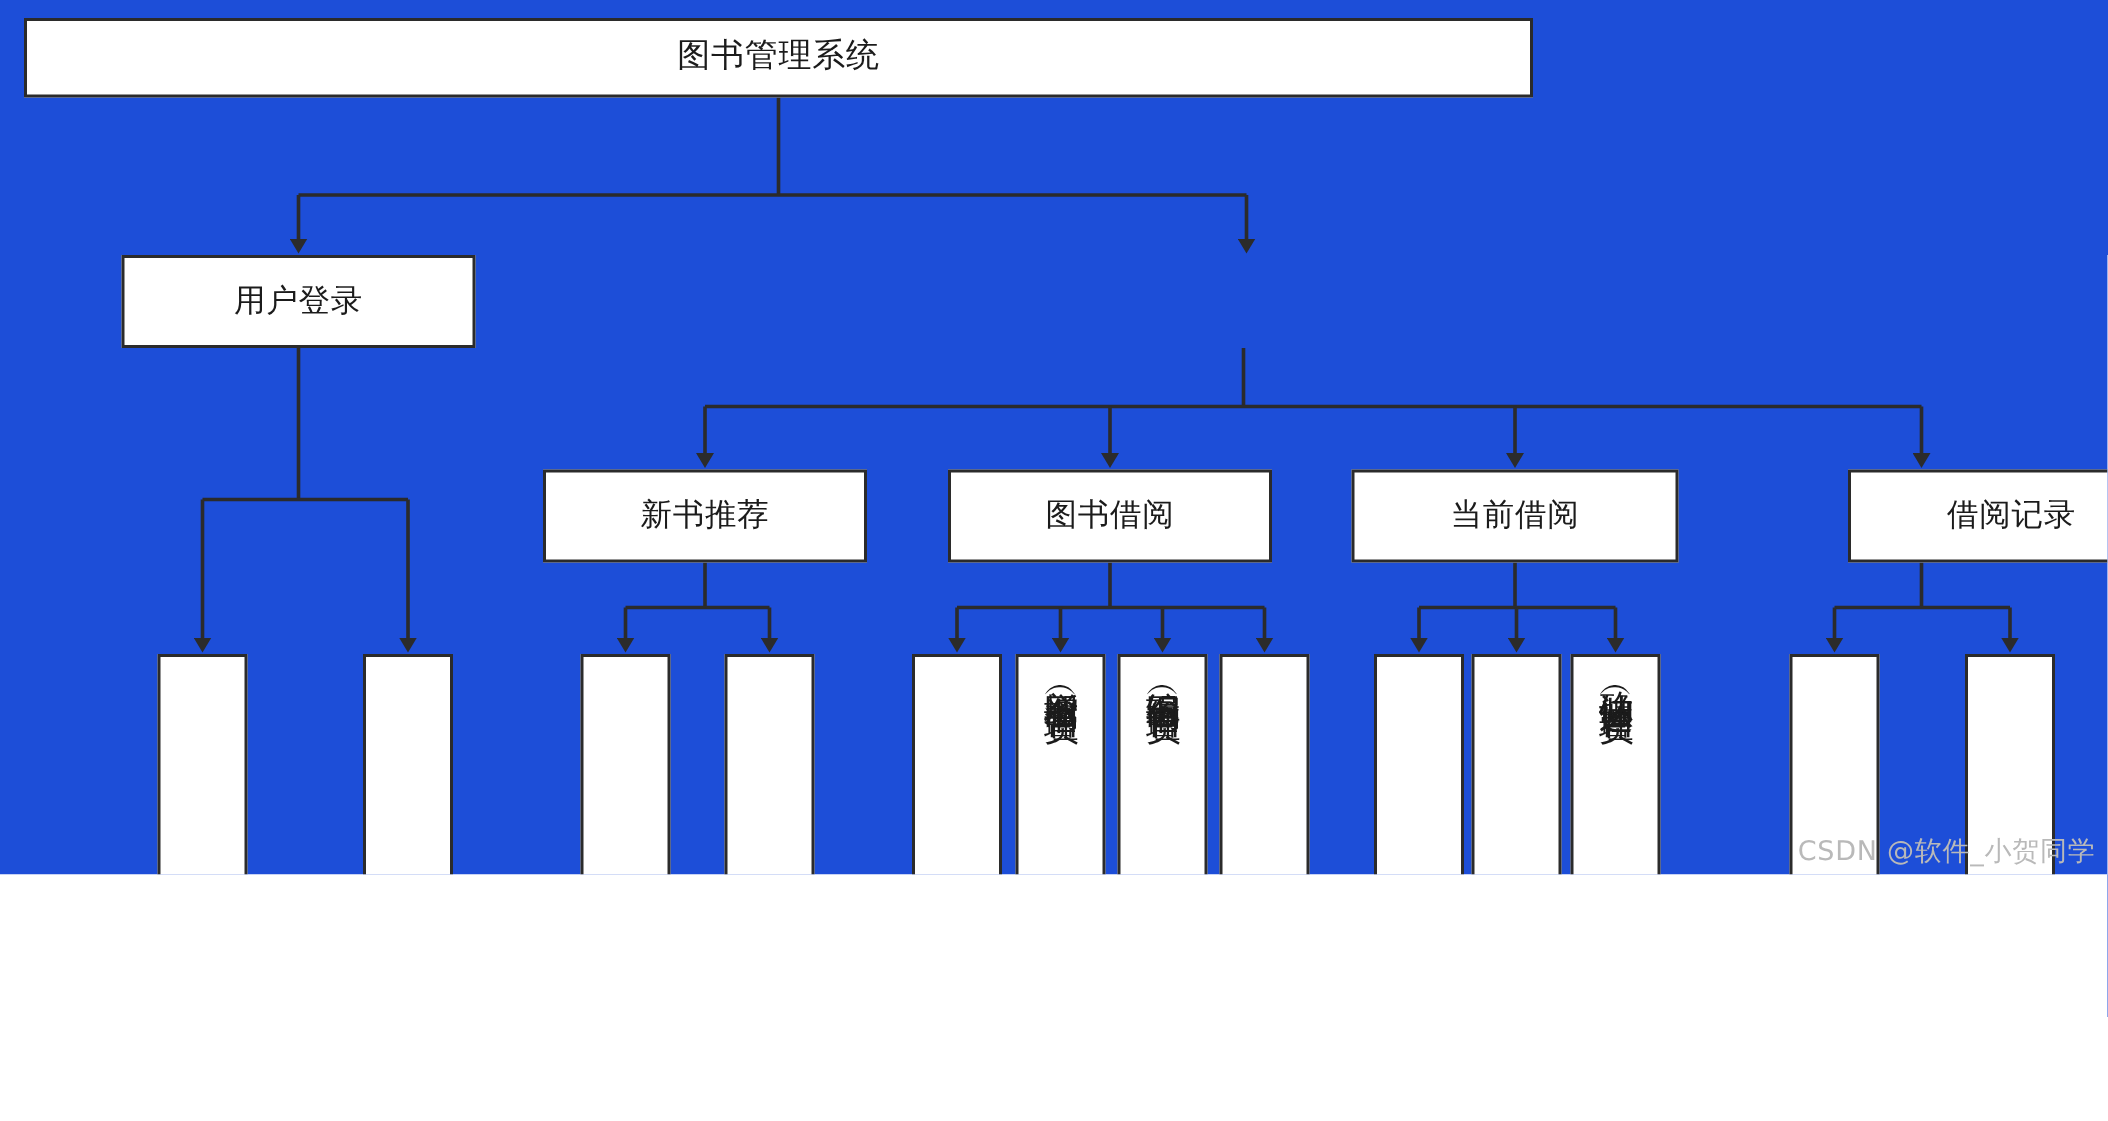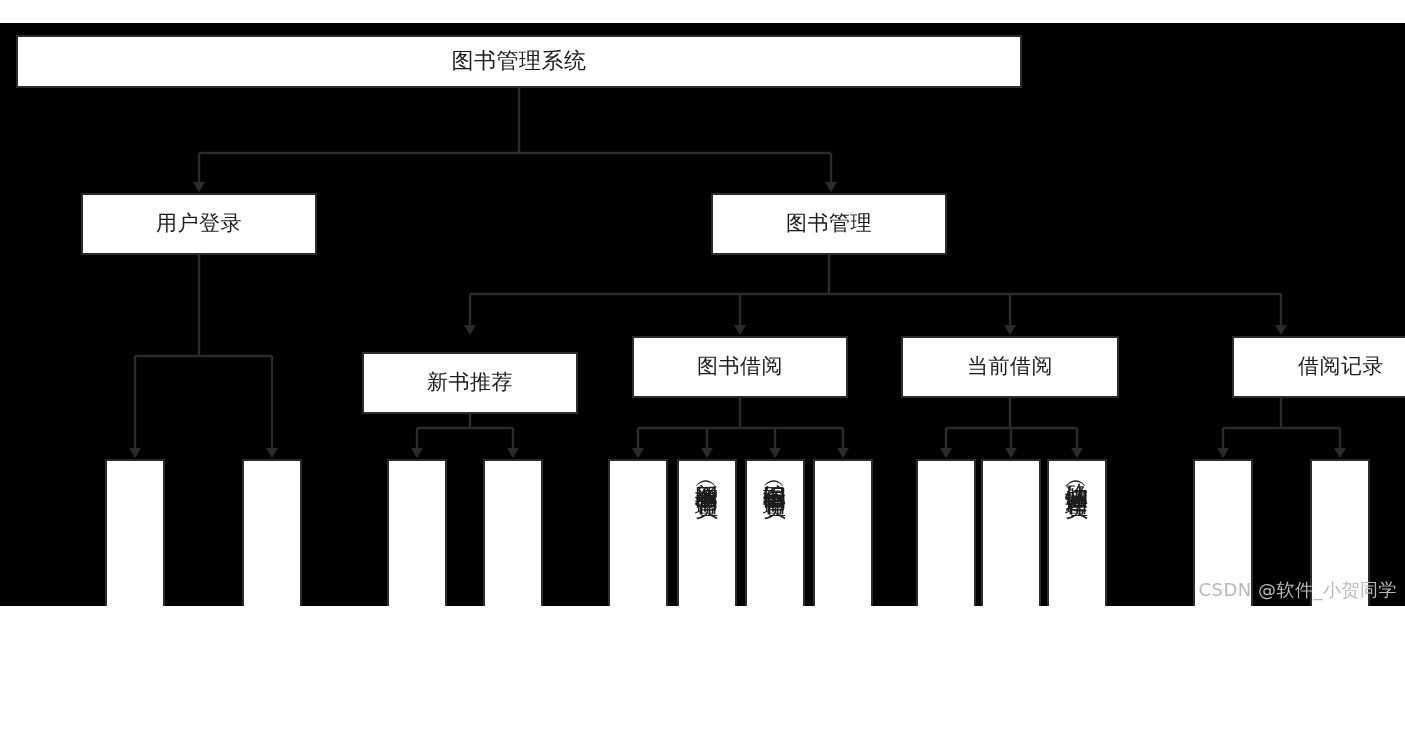--- a/index.html
+++ b/index.html
@@ -8,23 +8,22 @@
     padding: 0;
     background: #ffffff;
   }
   body {
     font-family: "DejaVu Sans", "Liberation Sans", sans-serif;
   }
   #diagram-root {
     position: relative;
     width: 1405px;
     height: 583px;
-    background: #000000;
+    background: #1d4ed8;
     overflow: hidden;
-    margin-top: 23px;
   }
   #edge-layer {
     position: absolute;
     left: 0;
     top: 0;
     width: 1405px;
     height: 747px;
     pointer-events: none;
   }
   .node {
@@ -137,25 +136,22 @@
   </svg>
 
   <div class="node horiz root" style="left:16px; top:12px; width:1006px; height:53px;">
     <span class="node-label">图书管理系统</span>
   </div>
 
   <div class="node horiz" style="left:81px; top:170px; width:236px; height:62px;">
     <span class="node-label">用户登录</span>
   </div>
 
-  <div class="node horiz" style="left:711px; top:170px; width:236px; height:62px;">
-    <span class="node-label">图书管理</span>
-  </div>
-
-  <div class="node horiz" style="left:362px; top:329px; width:216px; height:62px;">
+
+  <div class="node horiz" style="left:362px; top:313px; width:216px; height:62px;">
     <span class="node-label">新书推荐</span>
   </div>
 
   <div class="node horiz" style="left:632px; top:313px; width:216px; height:62px;font-family:Liberation Serif, serif;">
     <span class="node-label">图书借阅</span>
   </div>
 
   <div class="node horiz" style="left:901px; top:313px; width:218px; height:62px;">
     <span class="node-label">当前借阅</span>
   </div>

